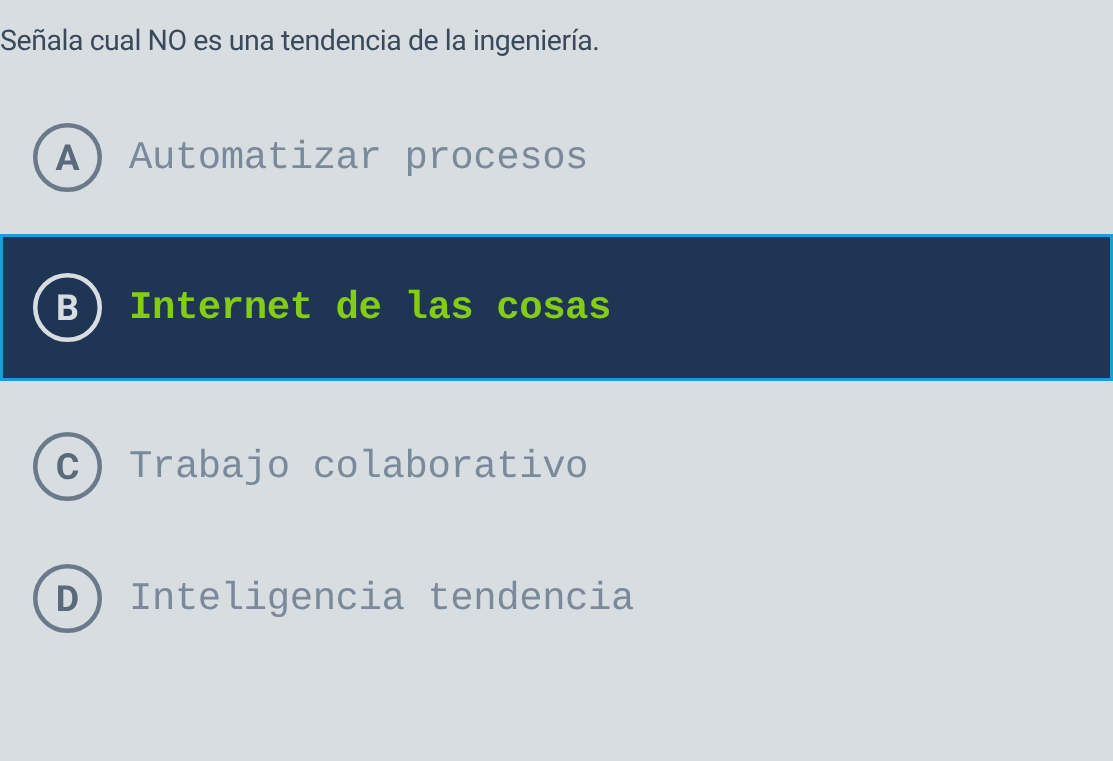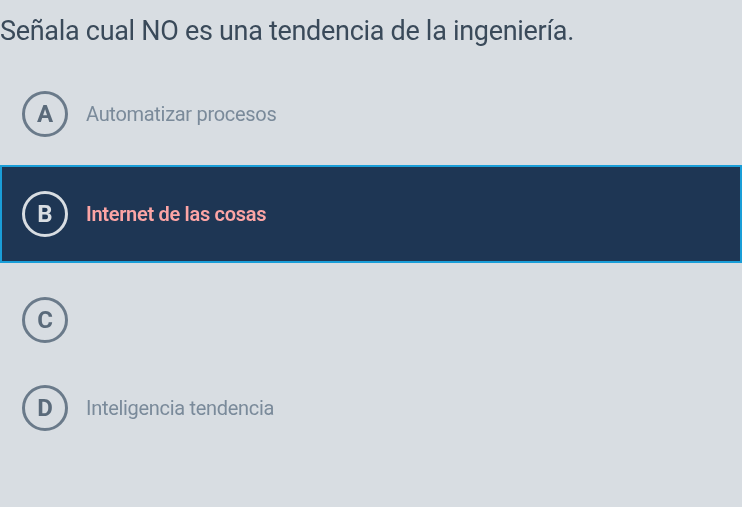--- a/index.html
+++ b/index.html
@@ -10,21 +10,21 @@
     body {
       width: 742px;
       height: 507px;
       background: #d8dde2;
       font-family: -apple-system, BlinkMacSystemFont, "Segoe UI", Roboto, sans-serif;
       overflow: hidden;
       padding-top: 5px;
     }
     .question {
       color: #3a4a5a;
-      font-size: 27px;
+      font-size: 19px;
       padding: 10px 15px 30px 0px;
       font-weight: 400;
       letter-spacing: -0.3px;
     }
     .options {
       display: flex;
       flex-direction: column;
       gap: 0;
     }
     .option {
@@ -55,44 +55,46 @@
       font-weight: 700;
       color: #5a6a7a;
       background: transparent;
     }
     .option.selected .option-letter {
       border-color: #d8dde2;
       color: #d8dde2;
       background: transparent;
     }
     .option-text {
-      font-size: 20px;
+      font-size: 26px;
       color: #7a8a9a;
       font-weight: 400;
       letter-spacing: -0.3px;
+      font-family: Liberation Mono, monospace;
     }
     .option.selected .option-text {
-      color: #fca5a5;
+      color: #84cc16;
       font-weight: 600;
     }
   </style>
 </head>
 <body>
 
 <div class="question">Señala cual NO es una tendencia de la ingeniería.</div>
 
 <div class="options">
   <div class="option">
     <div class="option-letter">A</div>
     <div class="option-text">Automatizar procesos</div>
   </div>
   <div class="option selected">
     <div class="option-letter">B</div>
     <div class="option-text">Internet de las cosas</div>
   </div>
   <div class="option">
     <div class="option-letter">C</div>
+    <div class="option-text">Trabajo colaborativo</div>
   </div>
   <div class="option">
     <div class="option-letter">D</div>
     <div class="option-text">Inteligencia tendencia</div>
   </div>
 </div>
 
 </body></html>

